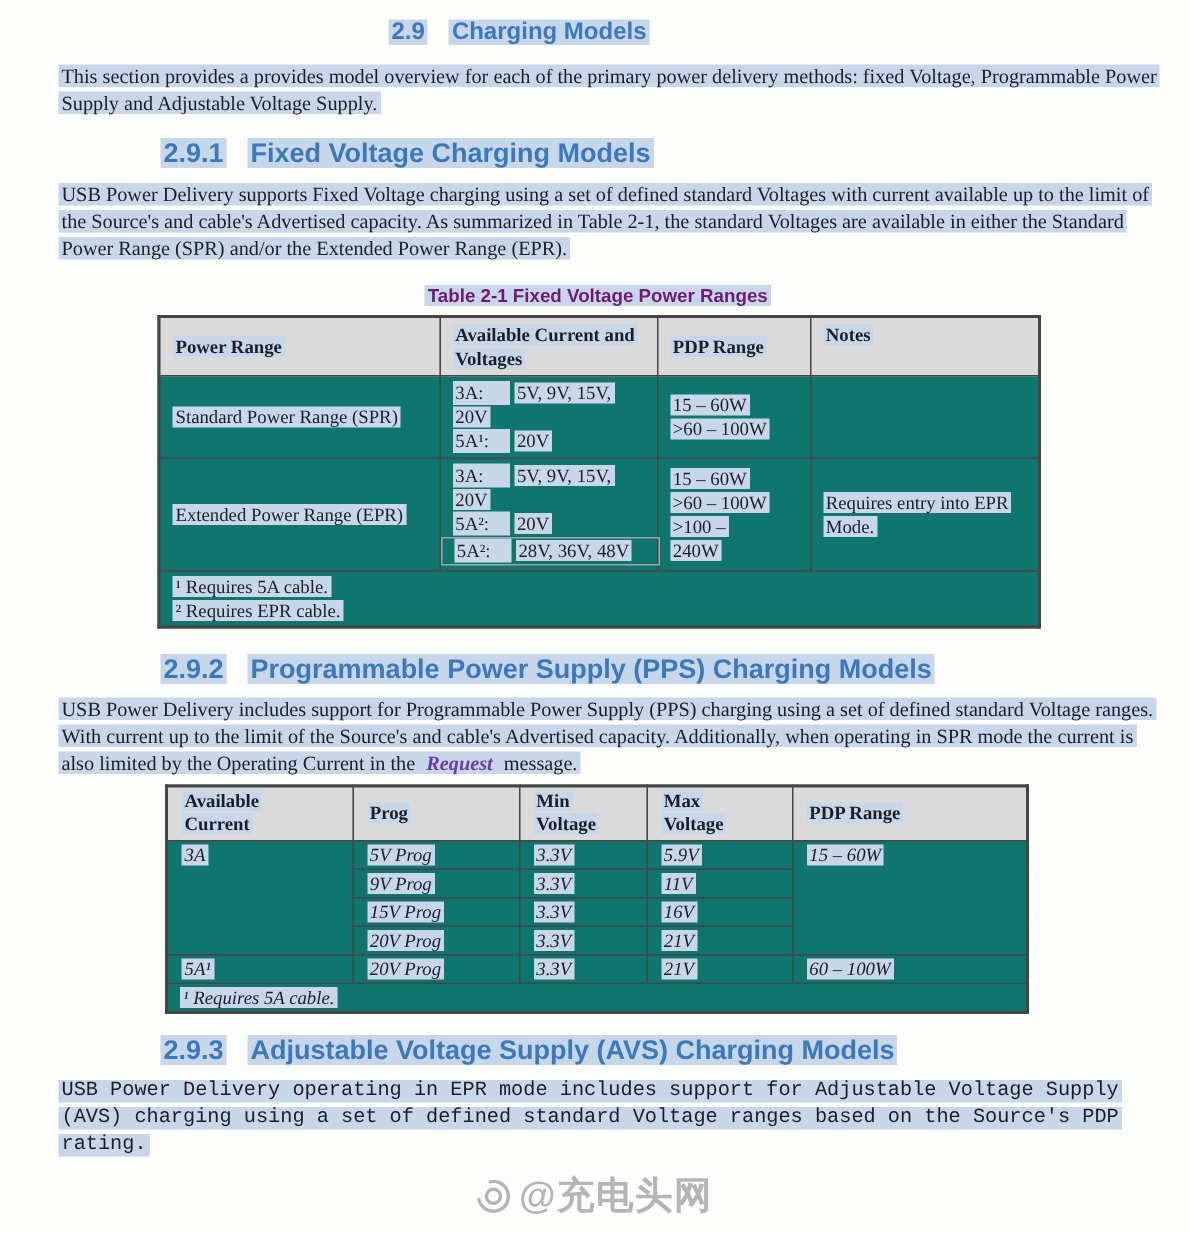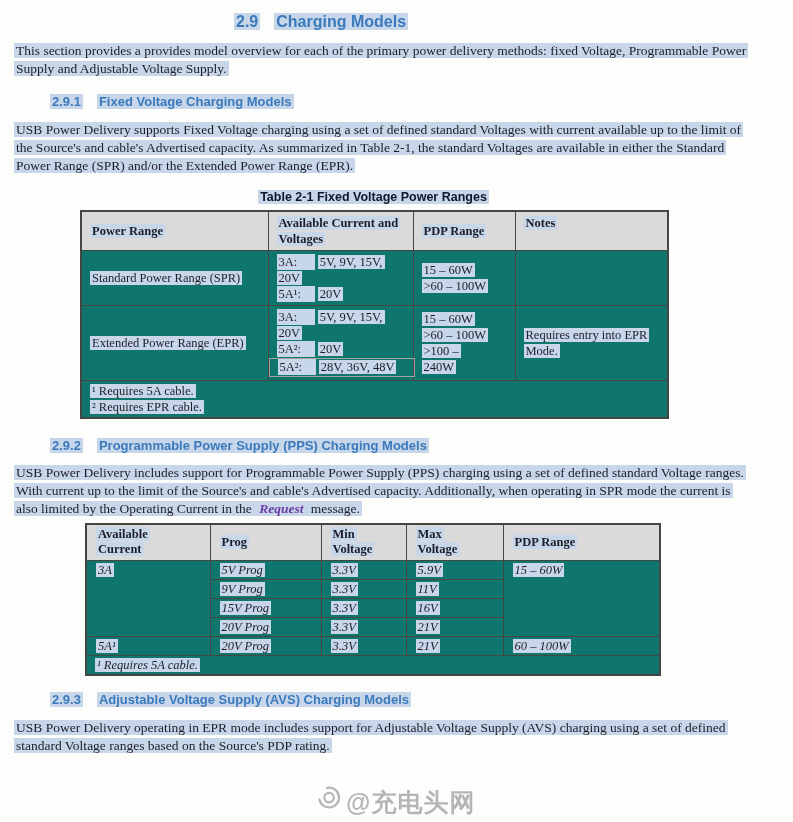--- a/index.html
+++ b/index.html
@@ -1,38 +1,38 @@
 <!DOCTYPE html>
 <html><head>
 <meta charset="utf-8">
 <style>
   html,body{margin:0;padding:0;background:#fdfdfc;}
   .page{
     width:793px;height:822px;box-sizing:border-box;
-    padding:0 14px;position:relative;overflow:hidden;
+    padding:0 39px;position:relative;overflow:hidden;
     font-family:"Liberation Serif", serif;
     color:#1d1d29;background:#fdfdfc;
   }
   .hl{background:#c7d7e9; padding:0 2px; box-decoration-break:clone; -webkit-box-decoration-break:clone;}
   
   .h1{margin:12px 0 0 220px; font-family:"Liberation Sans",sans-serif; font-weight:bold;
       font-size:16px; line-height:20px; color:#3b79bd;}
-  .h2{margin-left:36px; font-family:"Liberation Sans",sans-serif; font-weight:bold;
-      font-size:13px; line-height:18px; color:#3b79bd;}
+  .h2{margin-left:68px; font-family:"Liberation Sans",sans-serif; font-weight:bold;
+      font-size:18px; line-height:18px; color:#3b79bd;}
   .h2-291{margin-top:15px;} .h2-292{margin-top:18px;} .h2-293{margin-top:15px;}
   .hnum{margin-right:14px;}
   
   .para{width:739px; font-size:13.5px; line-height:18px; margin:0;}
   .p-intro{margin-top:10px;} .p-fv{margin-top:10px;}
   .p-pps{margin-top:9px;} .p-ppssum{margin-top:8px;}
-  .p-avs{margin-top:10px;} .p-avssum{margin-top:8px;}
+  .p-avs{margin-top:10px;font-family:Liberation Mono, monospace;} .p-avssum{margin-top:8px;}
   .req{color:#6b3ba6; font-style:italic; font-weight:bold;}
   
   .caption{font-family:"Liberation Sans",sans-serif; font-weight:bold; font-size:12.5px;
-           color:#0f172a; text-align:center; line-height:16px;}
+           color:#701a75; text-align:center; line-height:16px;}
   .cap1{margin:14px 0 0 66px; width:587px;}
   .cap2{margin:13px 0 0 71px; width:574px;}
   
   table{border-collapse:collapse; table-layout:fixed; font-size:12.5px; line-height:16px;
         background:#0f766e;}
   td,th{border:1px solid #454545; box-sizing:border-box;}
   table{border:2px solid #454545;}
   th{background:#dadada; font-weight:bold; text-align:left; vertical-align:middle; padding:3px 8px;}
   .t1{margin:5px 0 0 66px; width:587px;}
   .t1 .c1{width:187px;} .t1 .c2{width:145px;} .t1 .c3{width:102px;} .t1 .c4{width:153px;}
@@ -45,21 +45,21 @@
   .red-box{border:1px solid #a3a3a3; margin:1px -10px 0 -8px; padding:0 0 1px 8px; position:relative;}
   .pline{max-width:72px;}
   .footrow td{padding:2px 8px; height:34px; vertical-align:middle;}
   .fline{line-height:16px;}
   .t2{margin:5px 0 0 71px; width:574px;}
   .t2 .c1{width:124px;} .t2 .c2{width:111px;} .t2 .c3{width:85px;} .t2 .c4{width:97px;} .t2 .c5{width:157px;}
   .t2 th{height:36px; line-height:15px; padding:2px 24px 2px 9px;}
   .t2 td{height:19px; padding:1px 9px; vertical-align:top;font-style:italic;}
   .t2 .footrow td{height:19px; padding:1px 8px;}
   
-  .watermark{position:absolute; left:316px; top:784px; display:flex; align-items:flex-end;
+  .watermark{position:absolute; left:316px; top:784px; display:flex; align-items:flex-start;
              gap:3px; opacity:.62; z-index:5;}
   .wm-logo{transform:rotate(-12deg);}
   .wm-text{font-family:"Liberation Sans",sans-serif; font-weight:bold; font-size:25px;
            color:#8a8a8a; letter-spacing:1px; line-height:26px;}
 </style>
 </head>
 <body>
 
 <div class="page">
 

